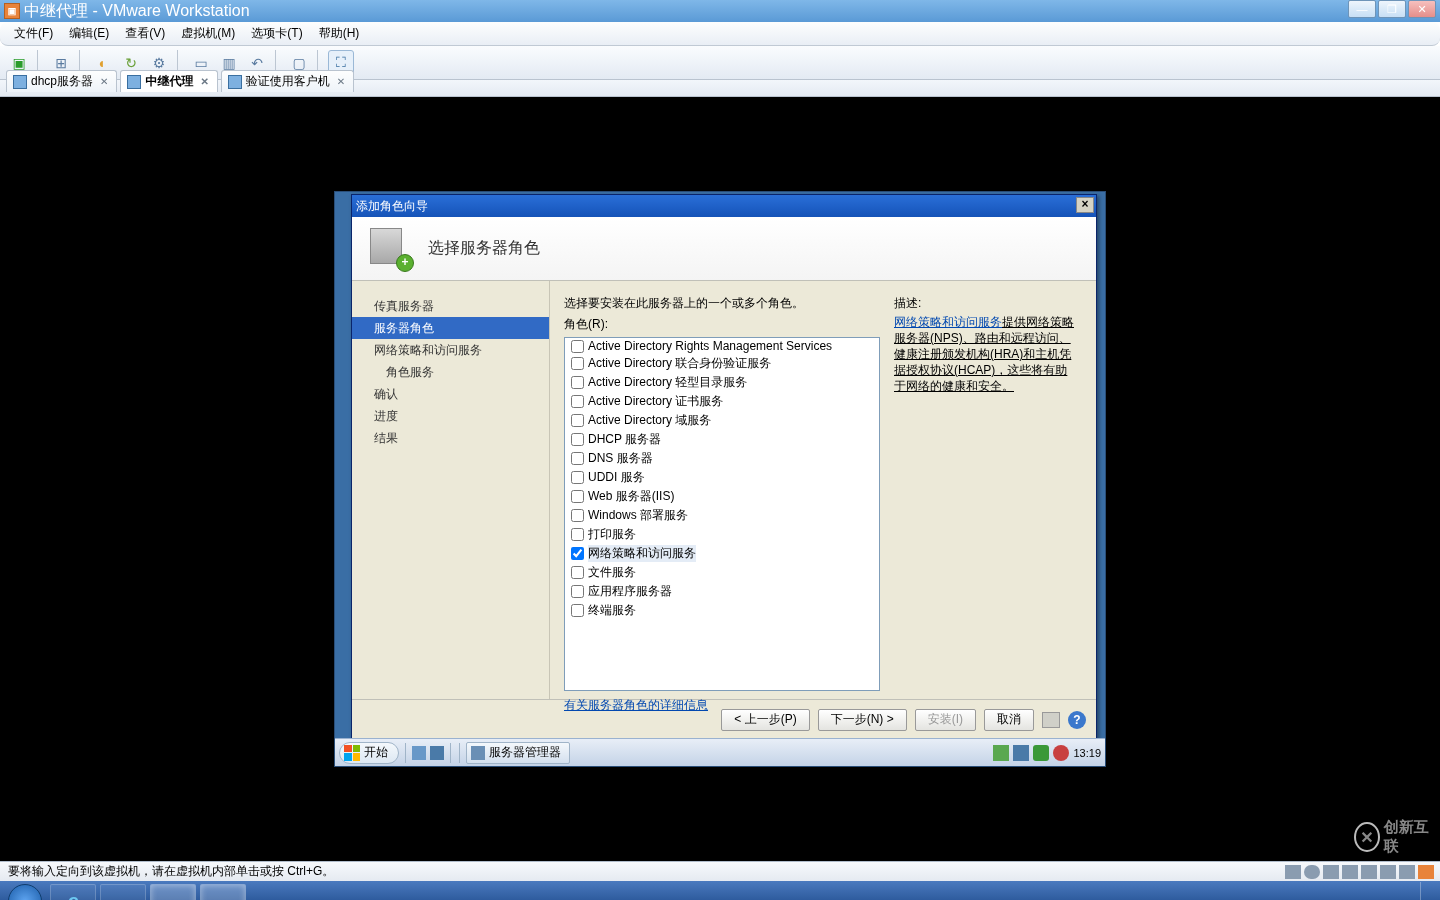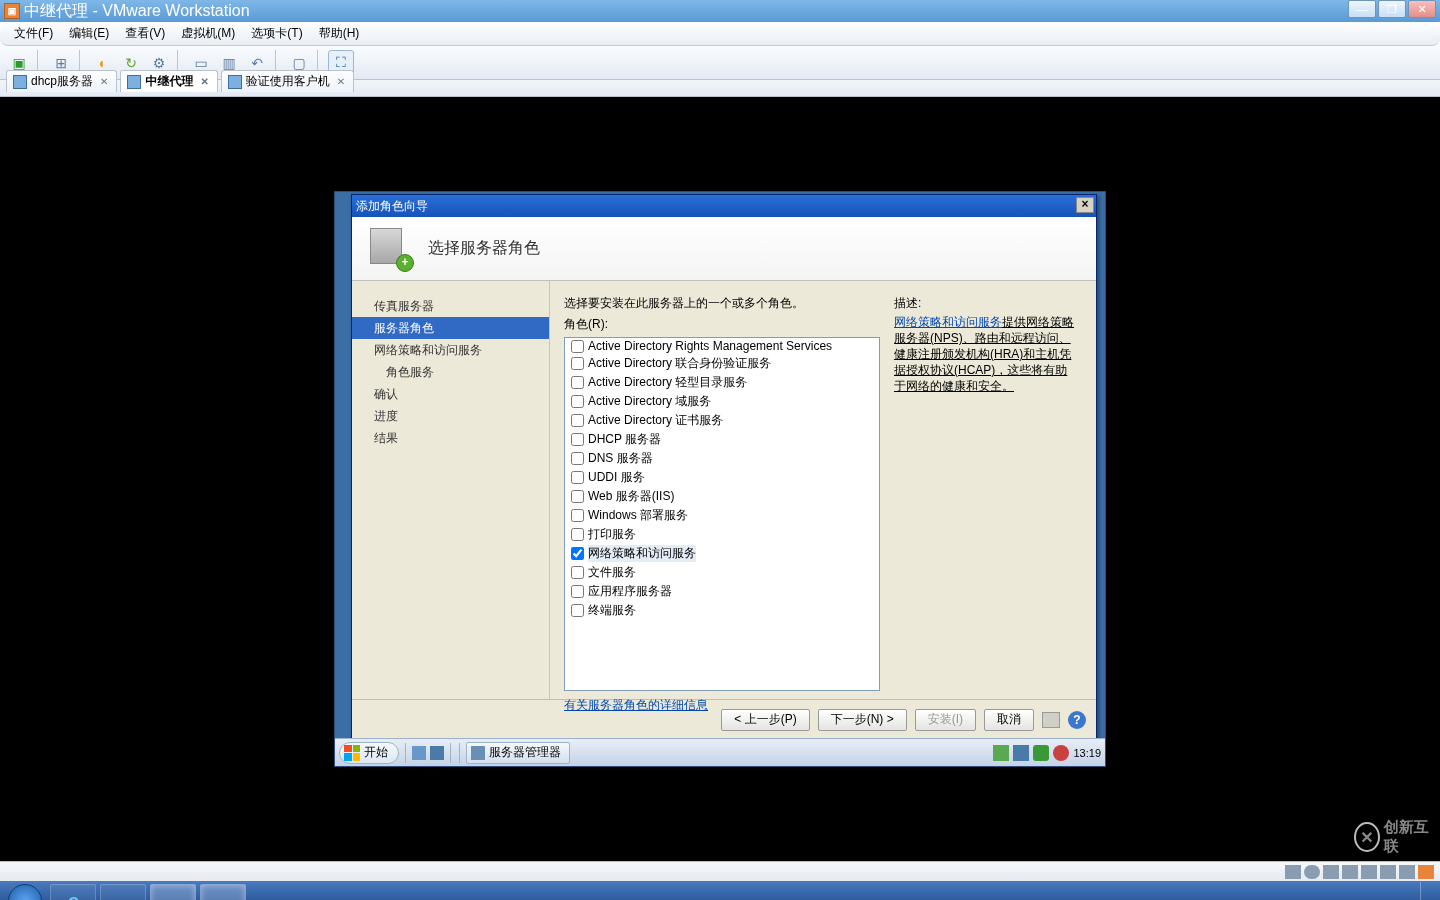--- a/index.html
+++ b/index.html
@@ -190,25 +190,25 @@
                   <div class="role-item">
                     <input type="checkbox" style="">
                     <span class="lab">Active Directory 联合身份验证服务</span>
                   </div>
                   <div class="role-item">
                     <input type="checkbox" style="">
                     <span class="lab">Active Directory 轻型目录服务</span>
                   </div>
                   <div class="role-item">
                     <input type="checkbox" style="">
+                    <span class="lab">Active Directory 证书服务</span>
+                  </div>
+                  <div class="role-item">
+                    <input type="checkbox" style="">
                     <span class="lab">Active Directory 域服务</span>
-                  </div>
-                  <div class="role-item">
-                    <input type="checkbox" style="">
-                    <span class="lab">Active Directory 证书服务</span>
                   </div>
                   <div class="role-item">
                     <input type="checkbox" style="">
                     <span class="lab">DHCP 服务器</span>
                   </div>
                   <div class="role-item">
                     <input type="checkbox" style="">
                     <span class="lab">DNS 服务器</span>
                   </div>
                   <div class="role-item">
@@ -287,20 +287,21 @@
         <span class="ticon" style="background:#4a7aa8;"></span>
         <span class="ticon" style="background:#3a9838;border-radius:3px;"></span>
         <span class="ticon" style="background:#c84040;border-radius:8px;"></span>
         <span class="clock">13:19</span>
       </div>
     </div>
   </div>
 </div>
 
 <div class="vmware-status">
+  <span>要将输入定向到该虚拟机，请在虚拟机内部单击或按 Ctrl+G。</span>
   <div class="status-right">
     <span class="si" style="background:#8a9cb0;"></span>
     <span class="si" style="background:#8a9cb0;border-radius:7px;"></span>
     <span class="si" style="background:#8a9cb0;"></span>
     <span class="si" style="background:#8a9cb0;"></span>
     <span class="si" style="background:#8a9cb0;"></span>
     <span class="si" style="background:#8a9cb0;"></span>
     <span class="si" style="background:#8a9cb0;"></span>
     <span class="si" style="background:#e8833a;"></span>
   </div>

